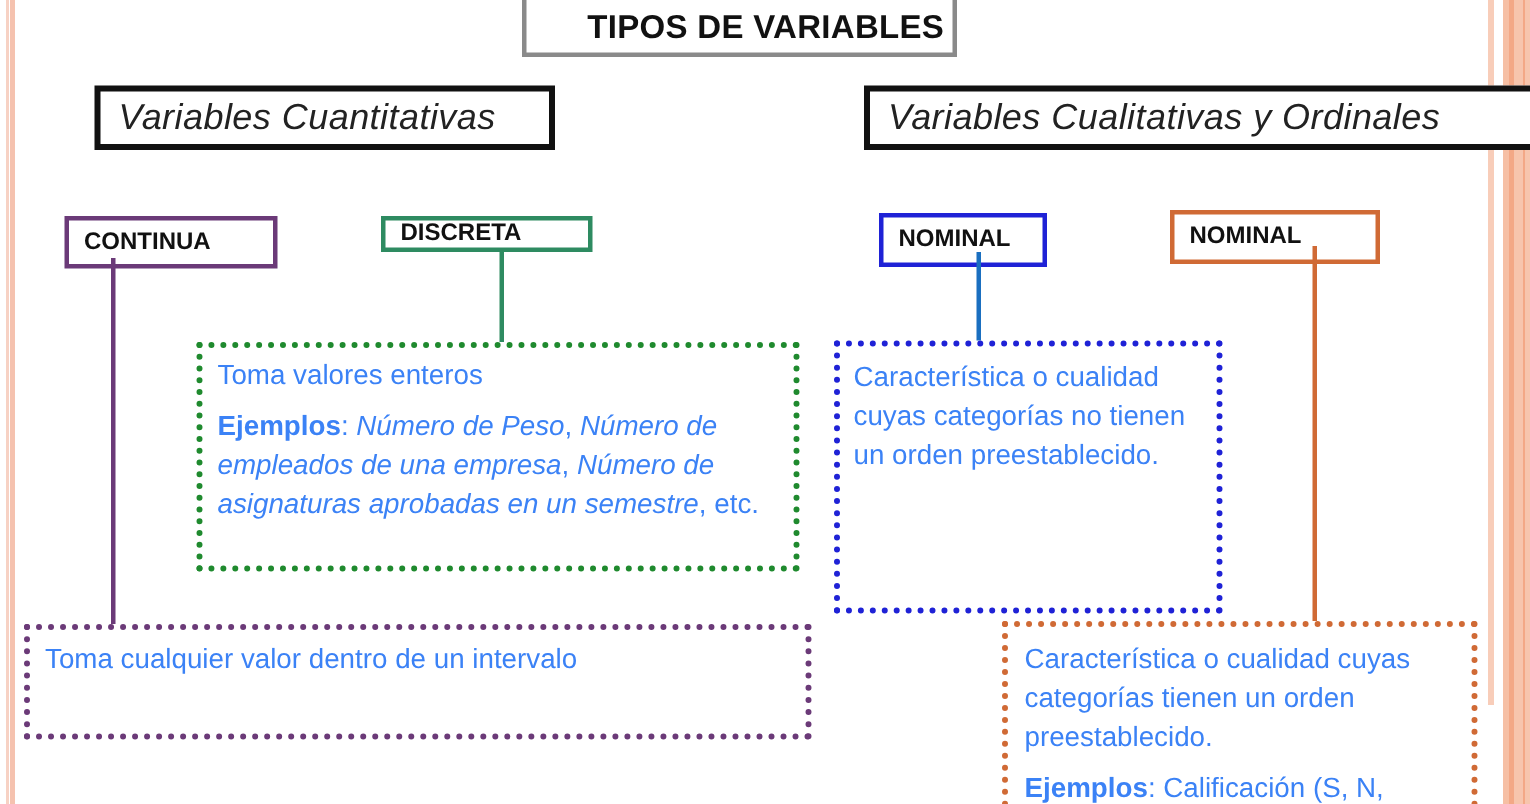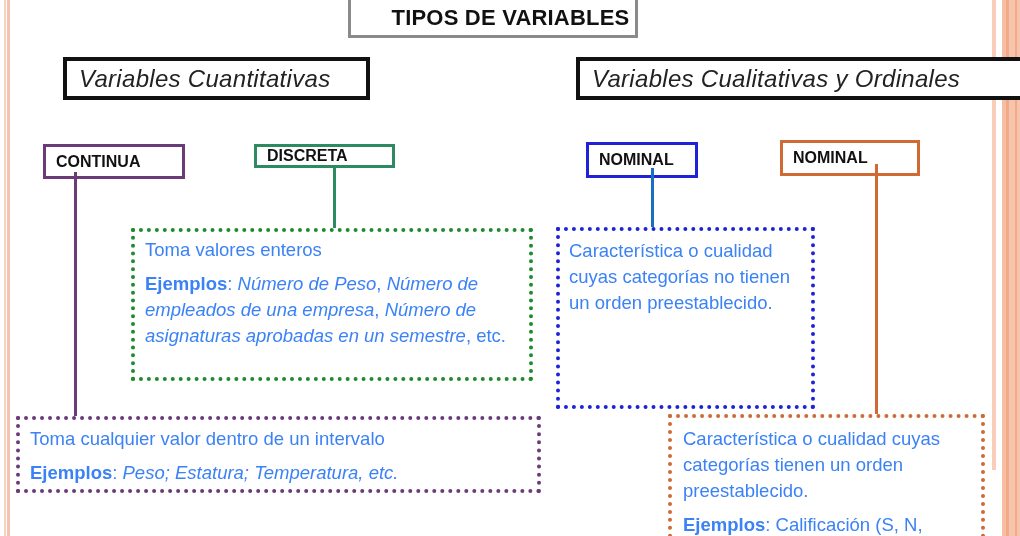--- a/index.html
+++ b/index.html
@@ -100,19 +100,18 @@
   <p>Toma valores enteros</p>
   <p class="gap"><b>Ejemplos</b>: <i>Número de Peso</i><span>, </span><i>Número de empleados de una empresa</i><span>, </span><i>Número de asignaturas aprobadas en un semestre</i><span>, etc.</span></p>
 </div>
 
 <div class="abs desc d-nominal">
   <p>Característica o cualidad cuyas categorías no tienen un orden preestablecido.</p>
 </div>
 
 <div class="abs desc d-continua">
   <p>Toma cualquier valor dentro de un intervalo</p>
-  <p class="gap"><b>Ejemplos</b>: <i>Peso; Estatura; Temperatura, etc.</i></p>
 </div>
 
 <div class="abs desc d-ordinal">
   <p>Característica o cualidad cuyas categorías tienen un orden preestablecido.</p>
   <p class="gap"><b>Ejemplos</b>: <span>Calificación (S, N,</span></p>
 </div>
 
 </body></html>

